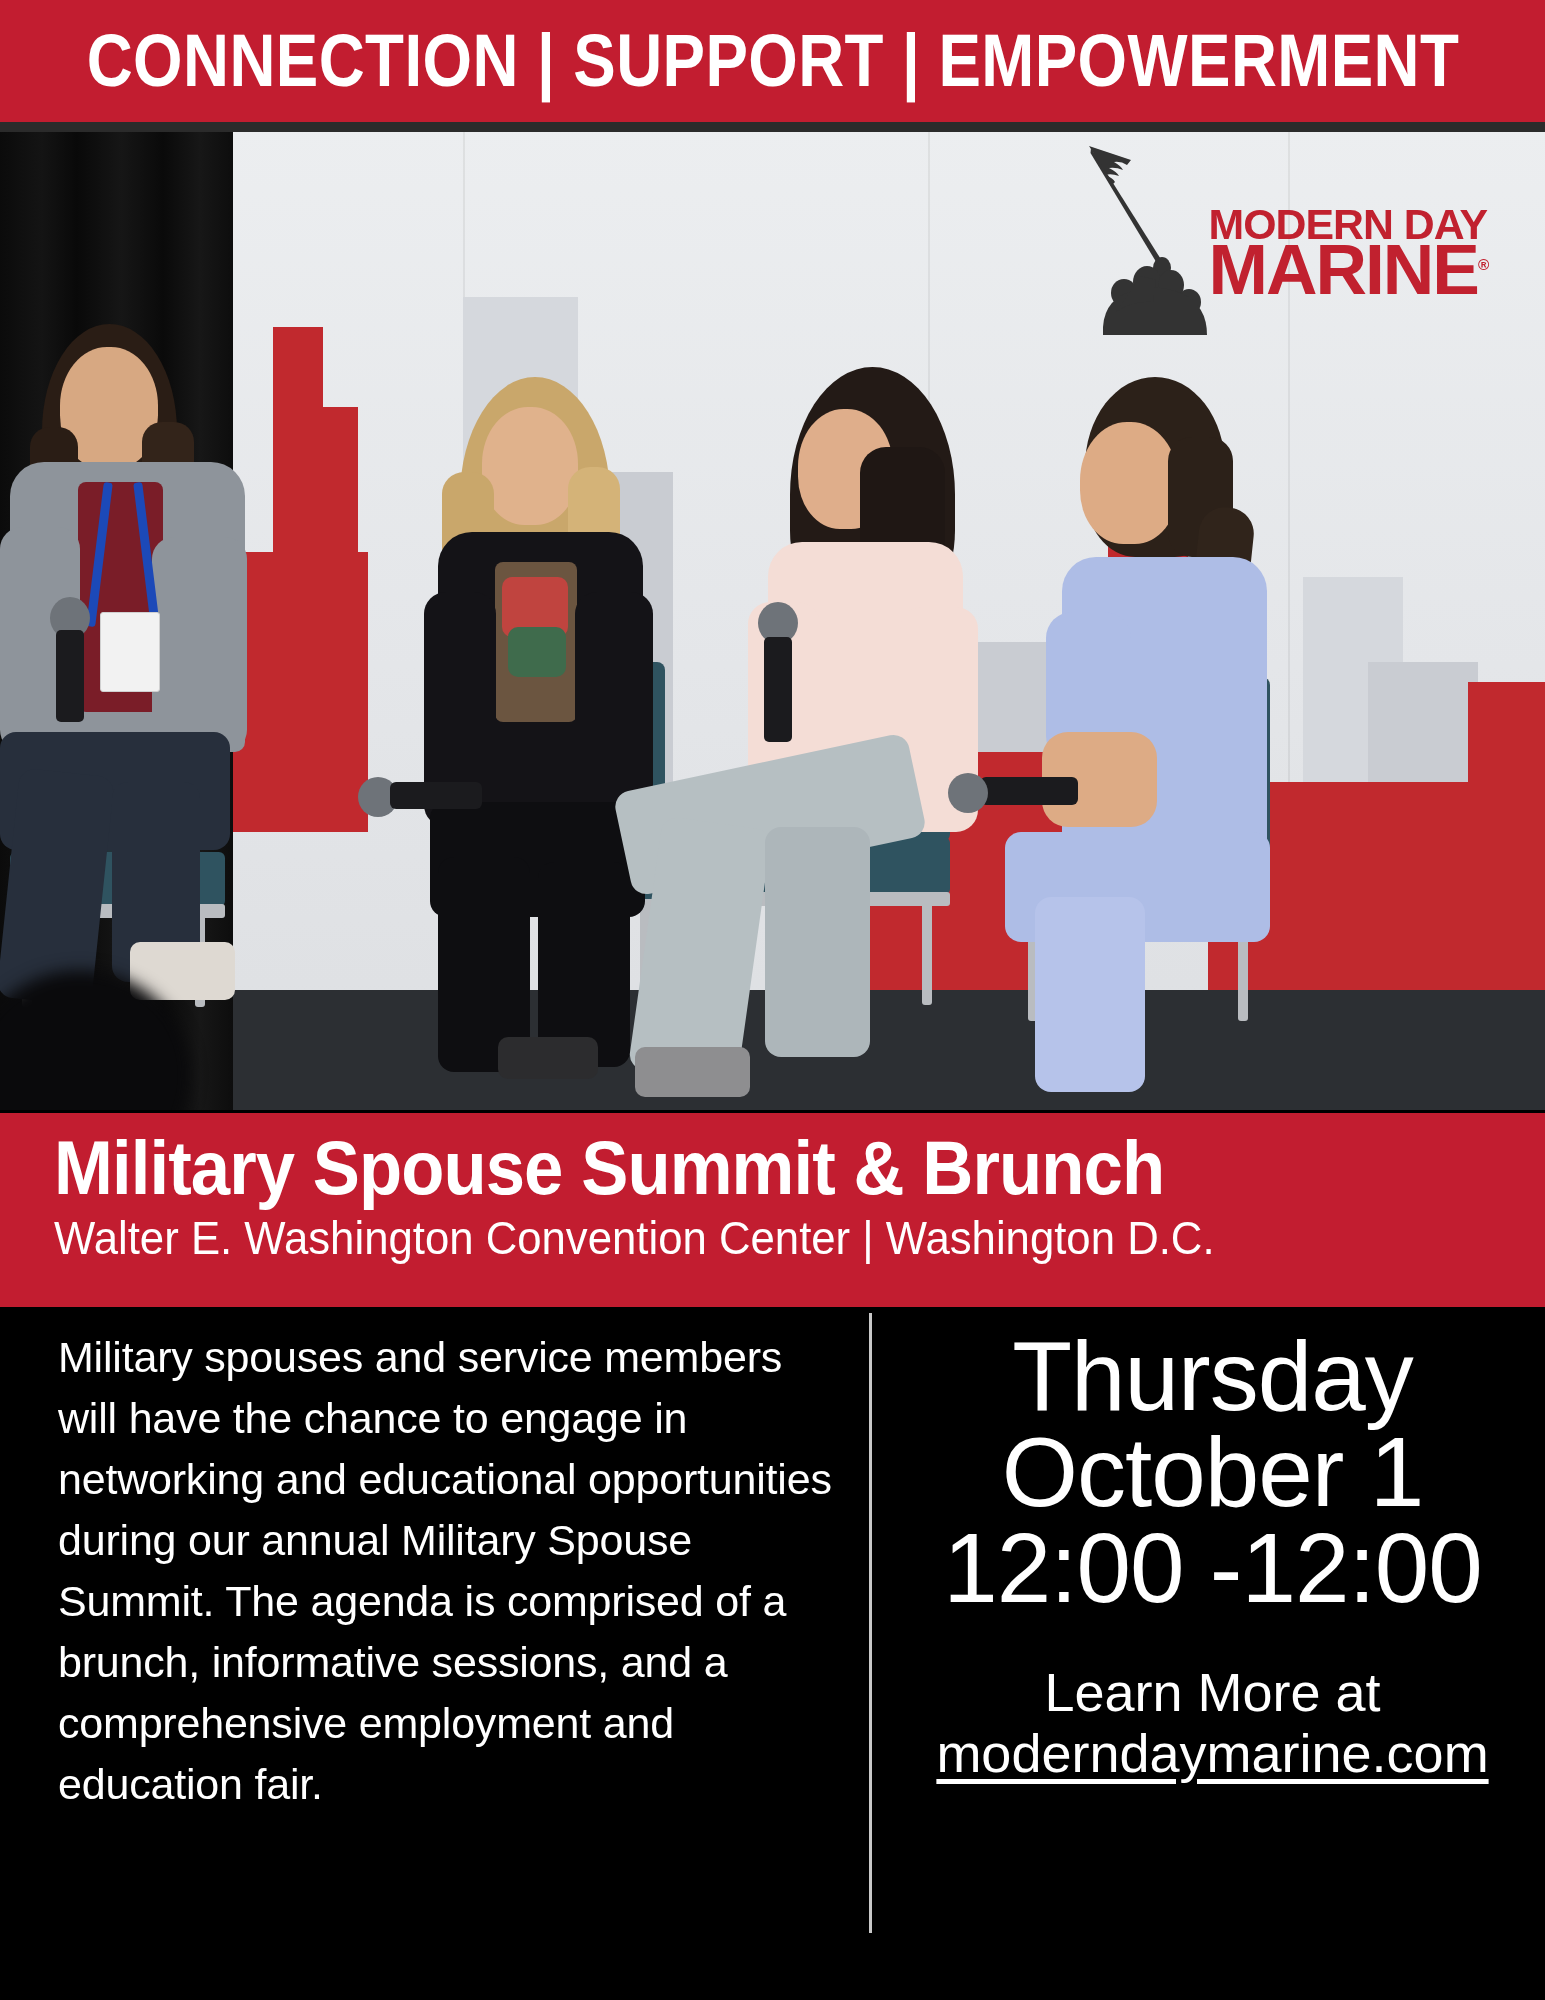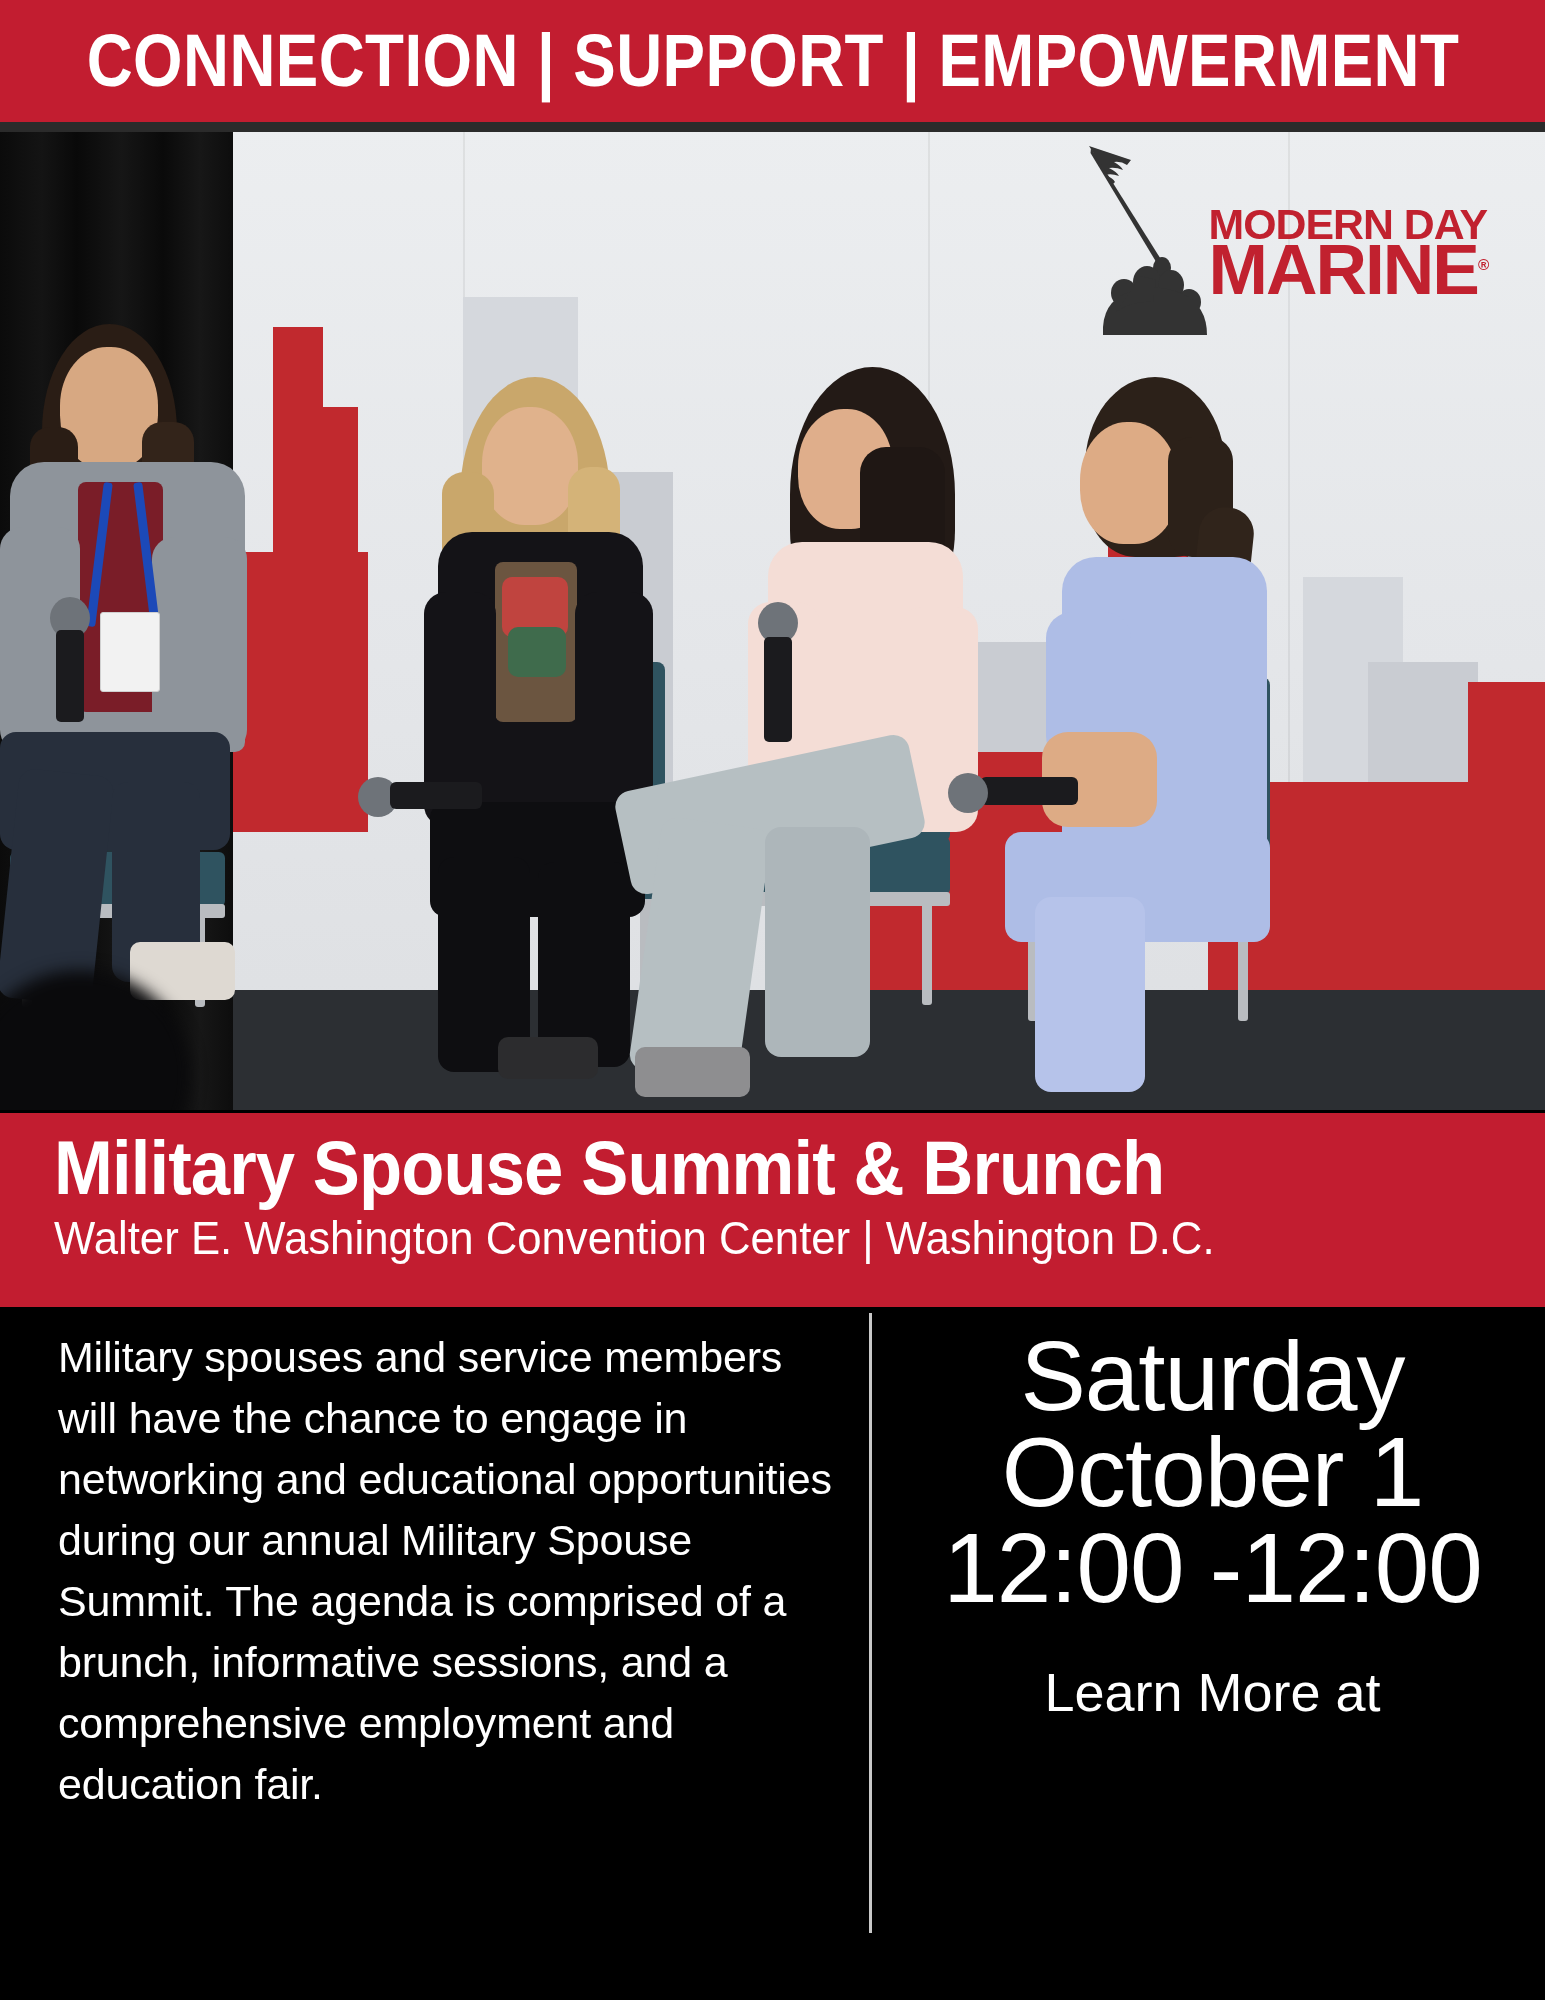--- a/index.html
+++ b/index.html
@@ -269,19 +269,20 @@
     <div class="event-title">Military Spouse Summit &amp; Brunch</div>
     <div class="event-venue">Walter E. Washington Convention Center | Washington D.C.</div>
   </div>
 
   <div class="bottom"></div>
   <div class="divider"></div>
 
   <div class="desc">Military spouses and service members will have the chance to engage in networking and educational opportunities during our annual Military Spouse Summit. The agenda is comprised of a brunch, informative sessions, and a comprehensive employment and education fair.</div>
 
   <div class="right-col">
-    <div class="date-day">Saturday</div>
+    <div class="date-day">Thursday</div>
     <div class="date-md">October 1</div>
     <div class="time">12:00 -12:00</div>
     <div class="learn">Learn More at</div>
+    <a class="url" href="#" style="color:#fff;">moderndaymarine.com</a>
   </div>
 
 </div>
 
 </body></html>

